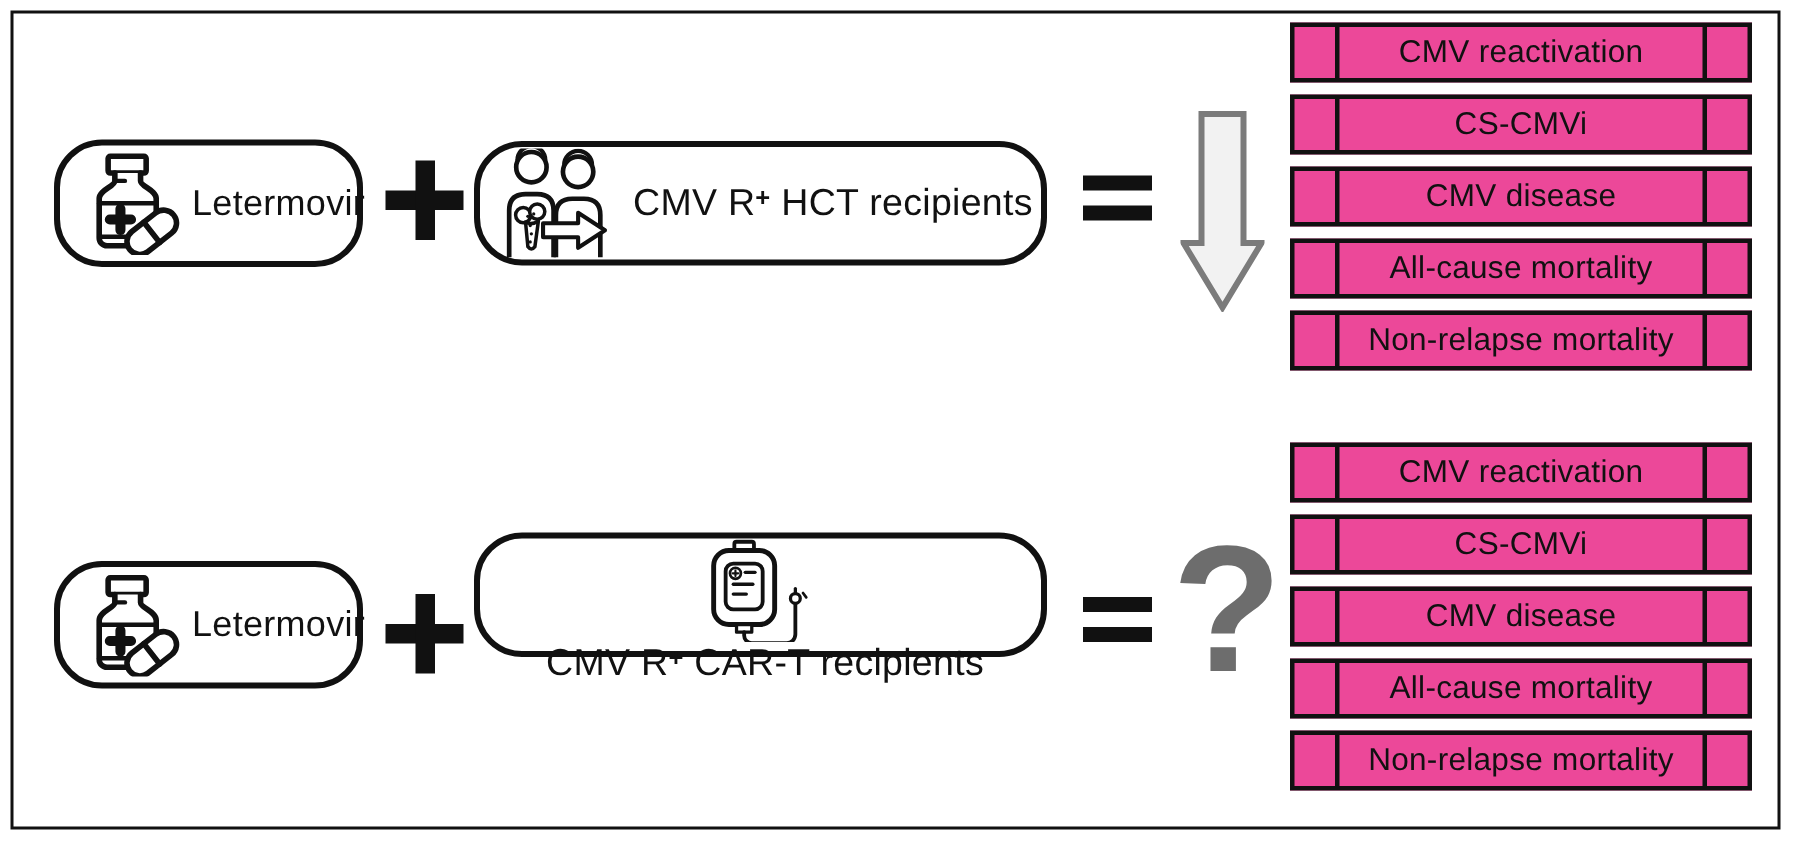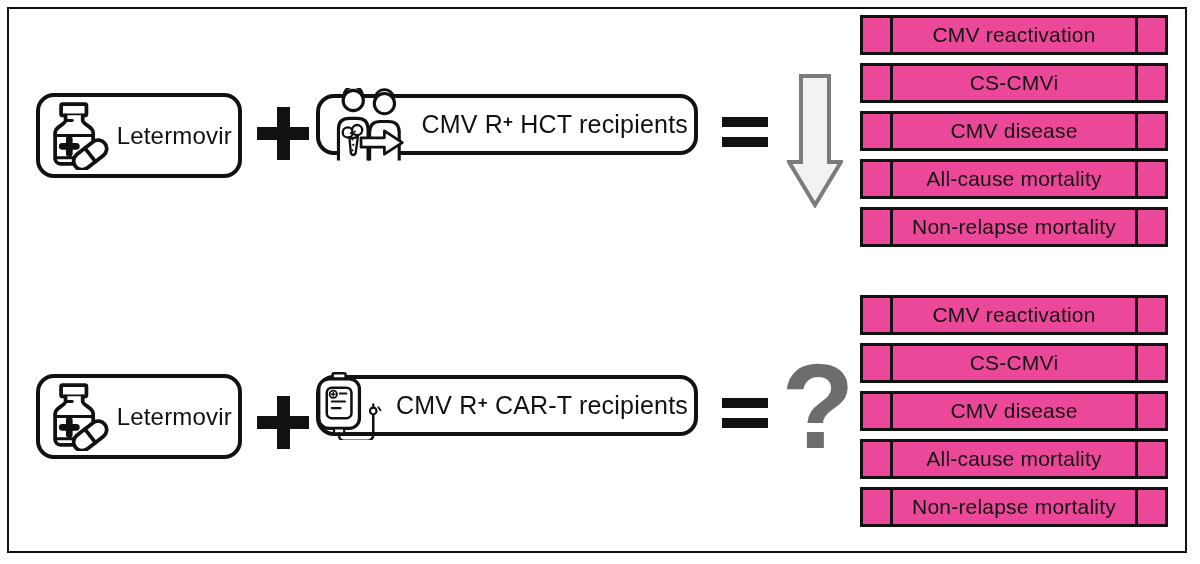--- a/index.html
+++ b/index.html
@@ -6,29 +6,29 @@
   #canvas{
     position:relative;width:1200px;height:564px;background:#fff;
     font-family:"Liberation Sans","DejaVu Sans",sans-serif;color:#111;
     overflow:hidden;
   }
   .frame{
     position:absolute;left:7px;top:7px;width:1180px;height:546px;
     border:2.5px solid #111;box-sizing:border-box;background:#fff;
   }
   .rbox{
-    position:absolute;border:4px solid #111;border-radius:18px;background:#fff;
-    box-sizing:border-box;display:flex;align-items:center;padding:0 6px;justify-content:flex-end;
+    position:absolute;border:4px solid #111;border-radius:32px;background:#fff;
+    box-sizing:border-box;display:flex;align-items:center;padding:0 6px;
   }
   .drug-box{left:36px;width:206px;height:85px;}
-  .recip-box{left:316px;width:382px;height:61px;}
+  .recip-box{left:316px;width:382px;height:83px;}
   .row1 .drug-box{top:93px;}
   .row1 .recip-box{top:94px;}
   .row2 .drug-box{top:374px;}
-  .row2 .recip-box{top:375px;}
+  .row2 .recip-box{top:355px;flex-direction:column;}
   .drug-label{font-size:24px;letter-spacing:0.2px;white-space:nowrap;}
   .recip-label{font-size:25px;letter-spacing:0.2px;white-space:nowrap;margin-left:6px;}
   .recip-label sup{font-size:17px;font-weight:bold;vertical-align:6px;}
   
   .plus{position:absolute;left:257px;width:52px;height:53px;}
   .row1 .plus{top:107px;}
   .row2 .plus{top:396px;}
   .plus .h{position:absolute;left:0;top:20px;width:52px;height:13px;background:#111;}
   .plus .v{position:absolute;left:20px;top:0;width:13px;height:53px;background:#111;}
   

